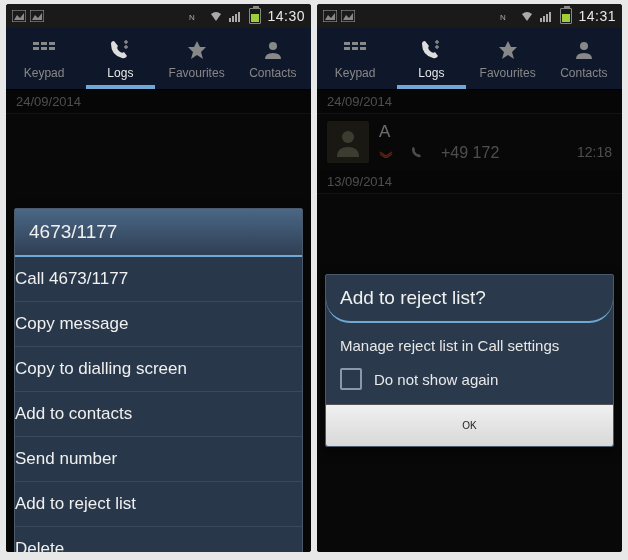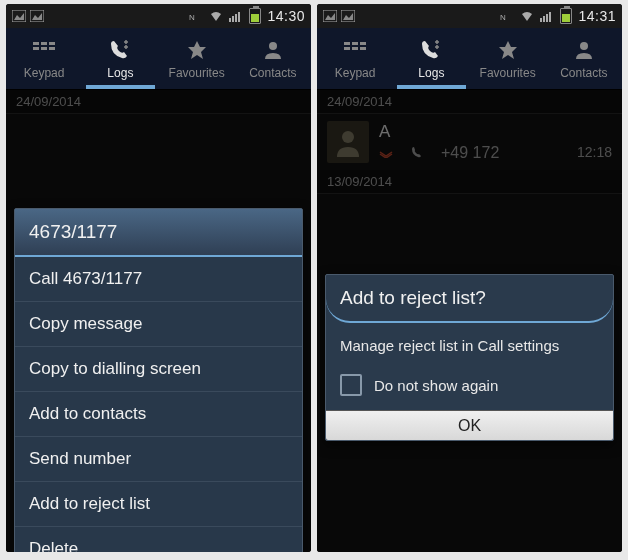--- a/index.html
+++ b/index.html
@@ -137,21 +137,21 @@
     box-shadow:0 4px 12px rgba(0,0,0,0.6);
   }
   .ctx-title {
     padding:12px 14px;
     font-size:19px;
     color:#f0f0f0;
     background: linear-gradient(#4a6785, #2f3f54);
     border-bottom:2px solid #6fa8d6;
   }
   .ctx-item {
-    padding:12px 14px;
+    padding:12px 0;
     font-size:17px;
     color:#f0f0f0;
     border-bottom:1px solid #3a4a5c;
     cursor:pointer;
   }
   .ctx-item:last-child { border-bottom:none; }
 
   .dialog {
     position:absolute;
     left:8px; right:8px;
@@ -170,37 +170,37 @@
   }
   .dialog-body {
     padding:14px;
     color:#e8e8e8;
     font-size:15px;
   }
   .checkbox-row {
     display:flex;
     align-items:center;
     gap:12px;
-    margin-top:20px;
+    margin-top:14px;
     cursor:pointer;
   }
   .checkbox {
     width:22px; height:22px;
     border:2px solid #8899aa;
     border-radius:2px;
   }
   .dialog-button {
     margin: 0;
     background: linear-gradient(#f0f0f0,#d8d8d8);
     border-top:1px solid #555;
-    height:30px;
+    height:42px;
     display:flex;
     align-items:center;
     justify-content:center;
-    font-size:16px;
+    font-size:10px;
     color:#222;
     cursor:pointer;
     border-radius:0 0 2px 2px;
   }
 </style>
 </head>
 <body>
 
 <div class="container">
 

